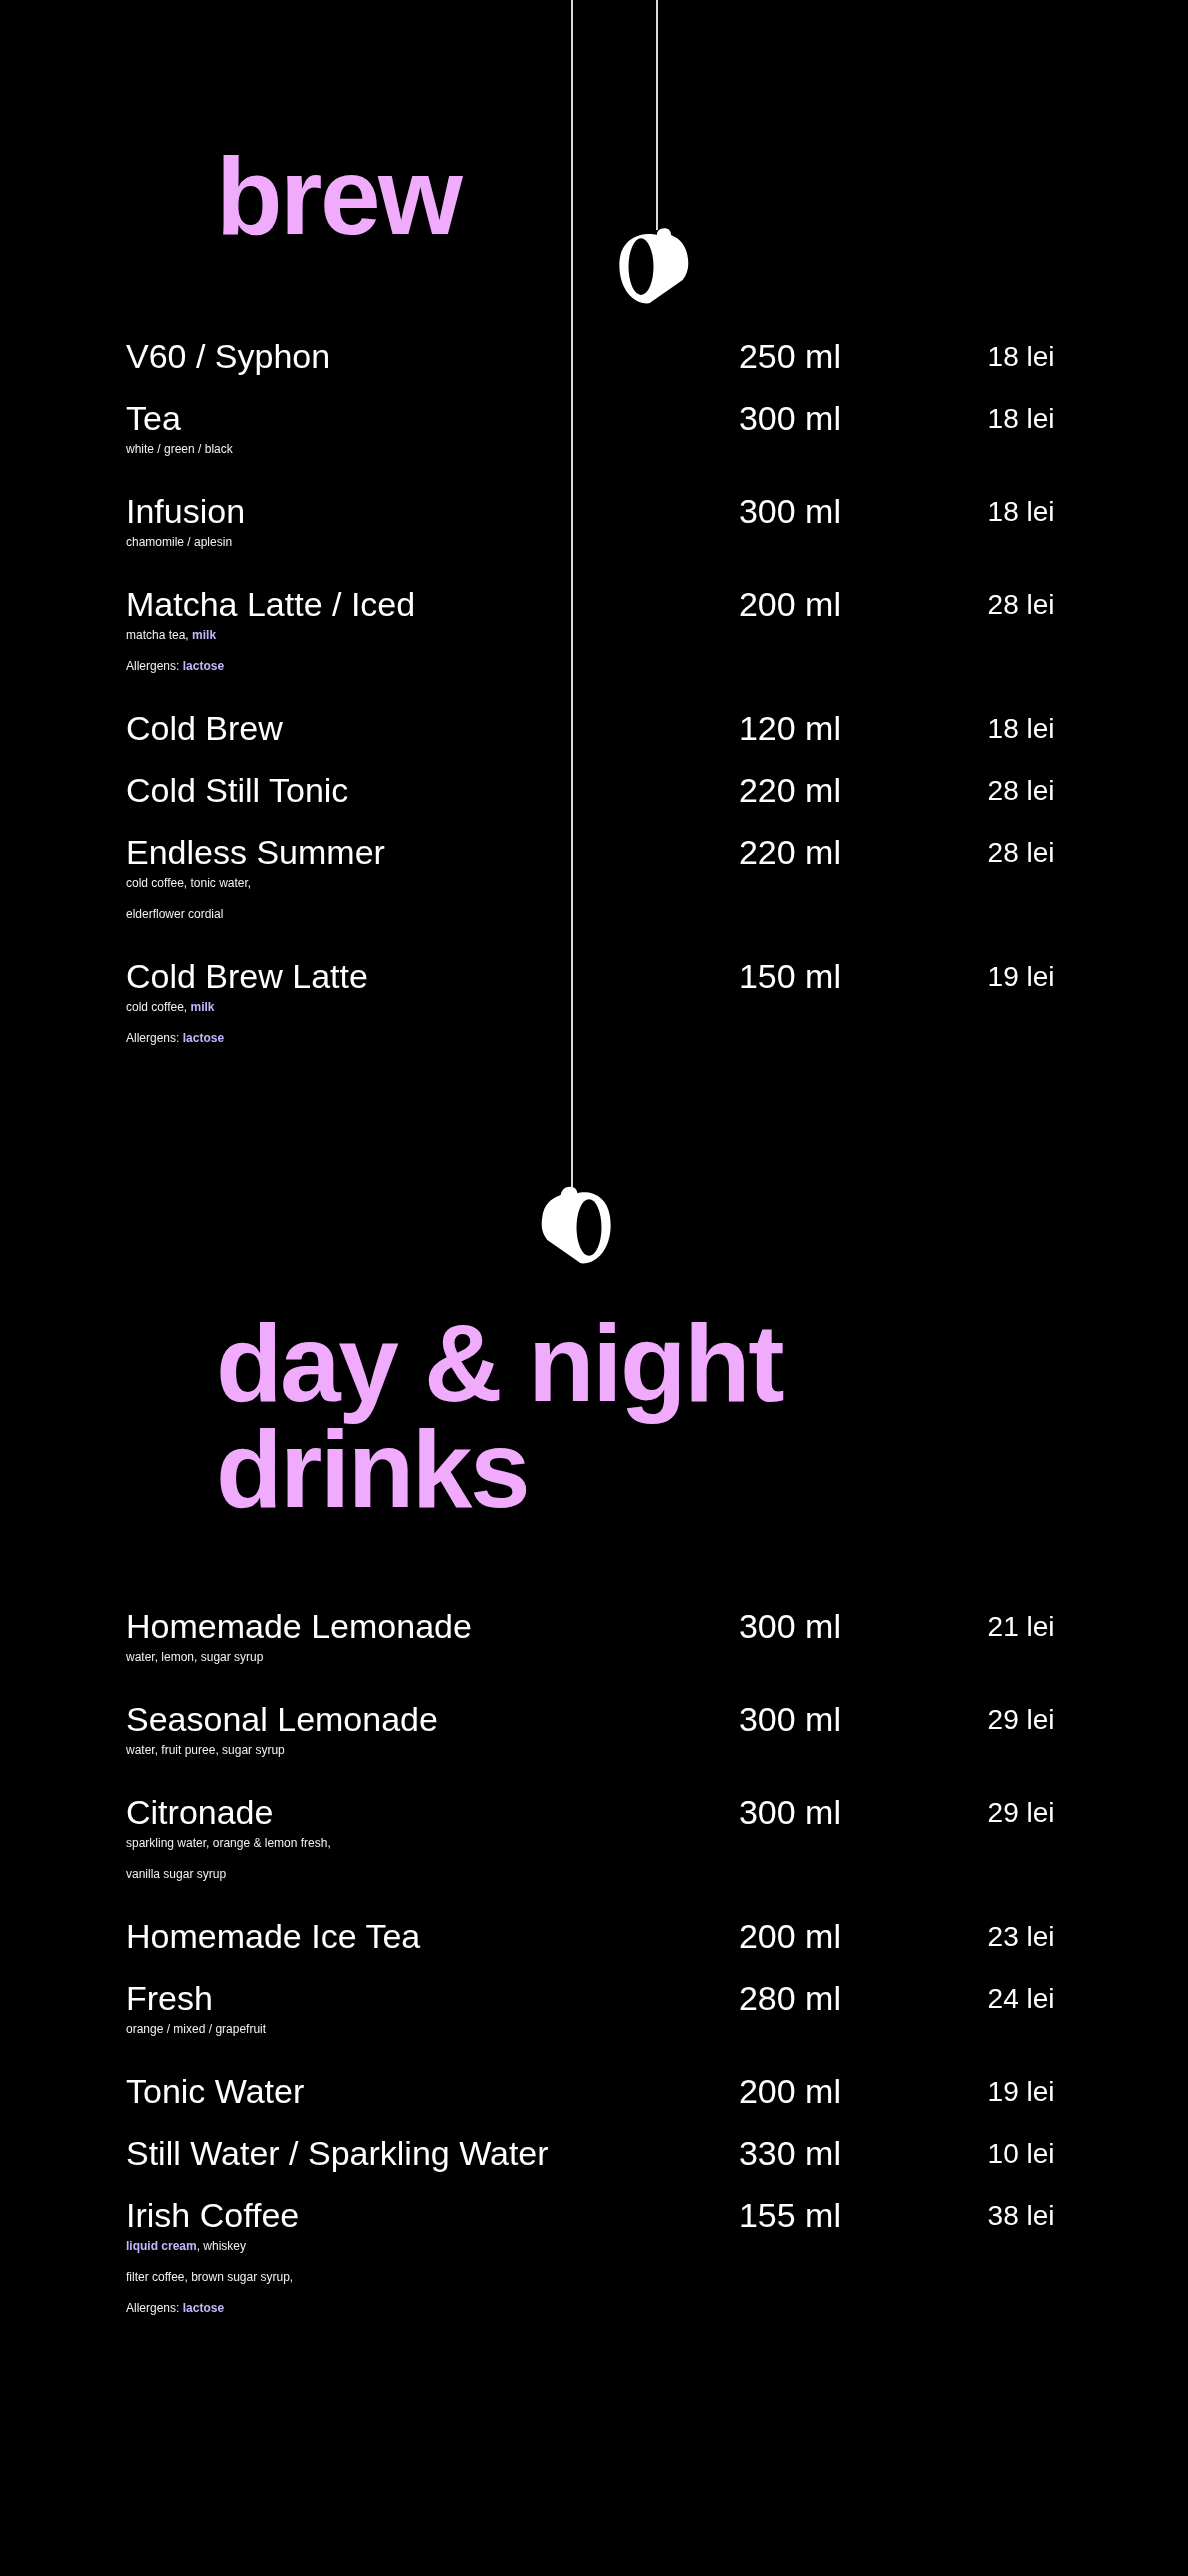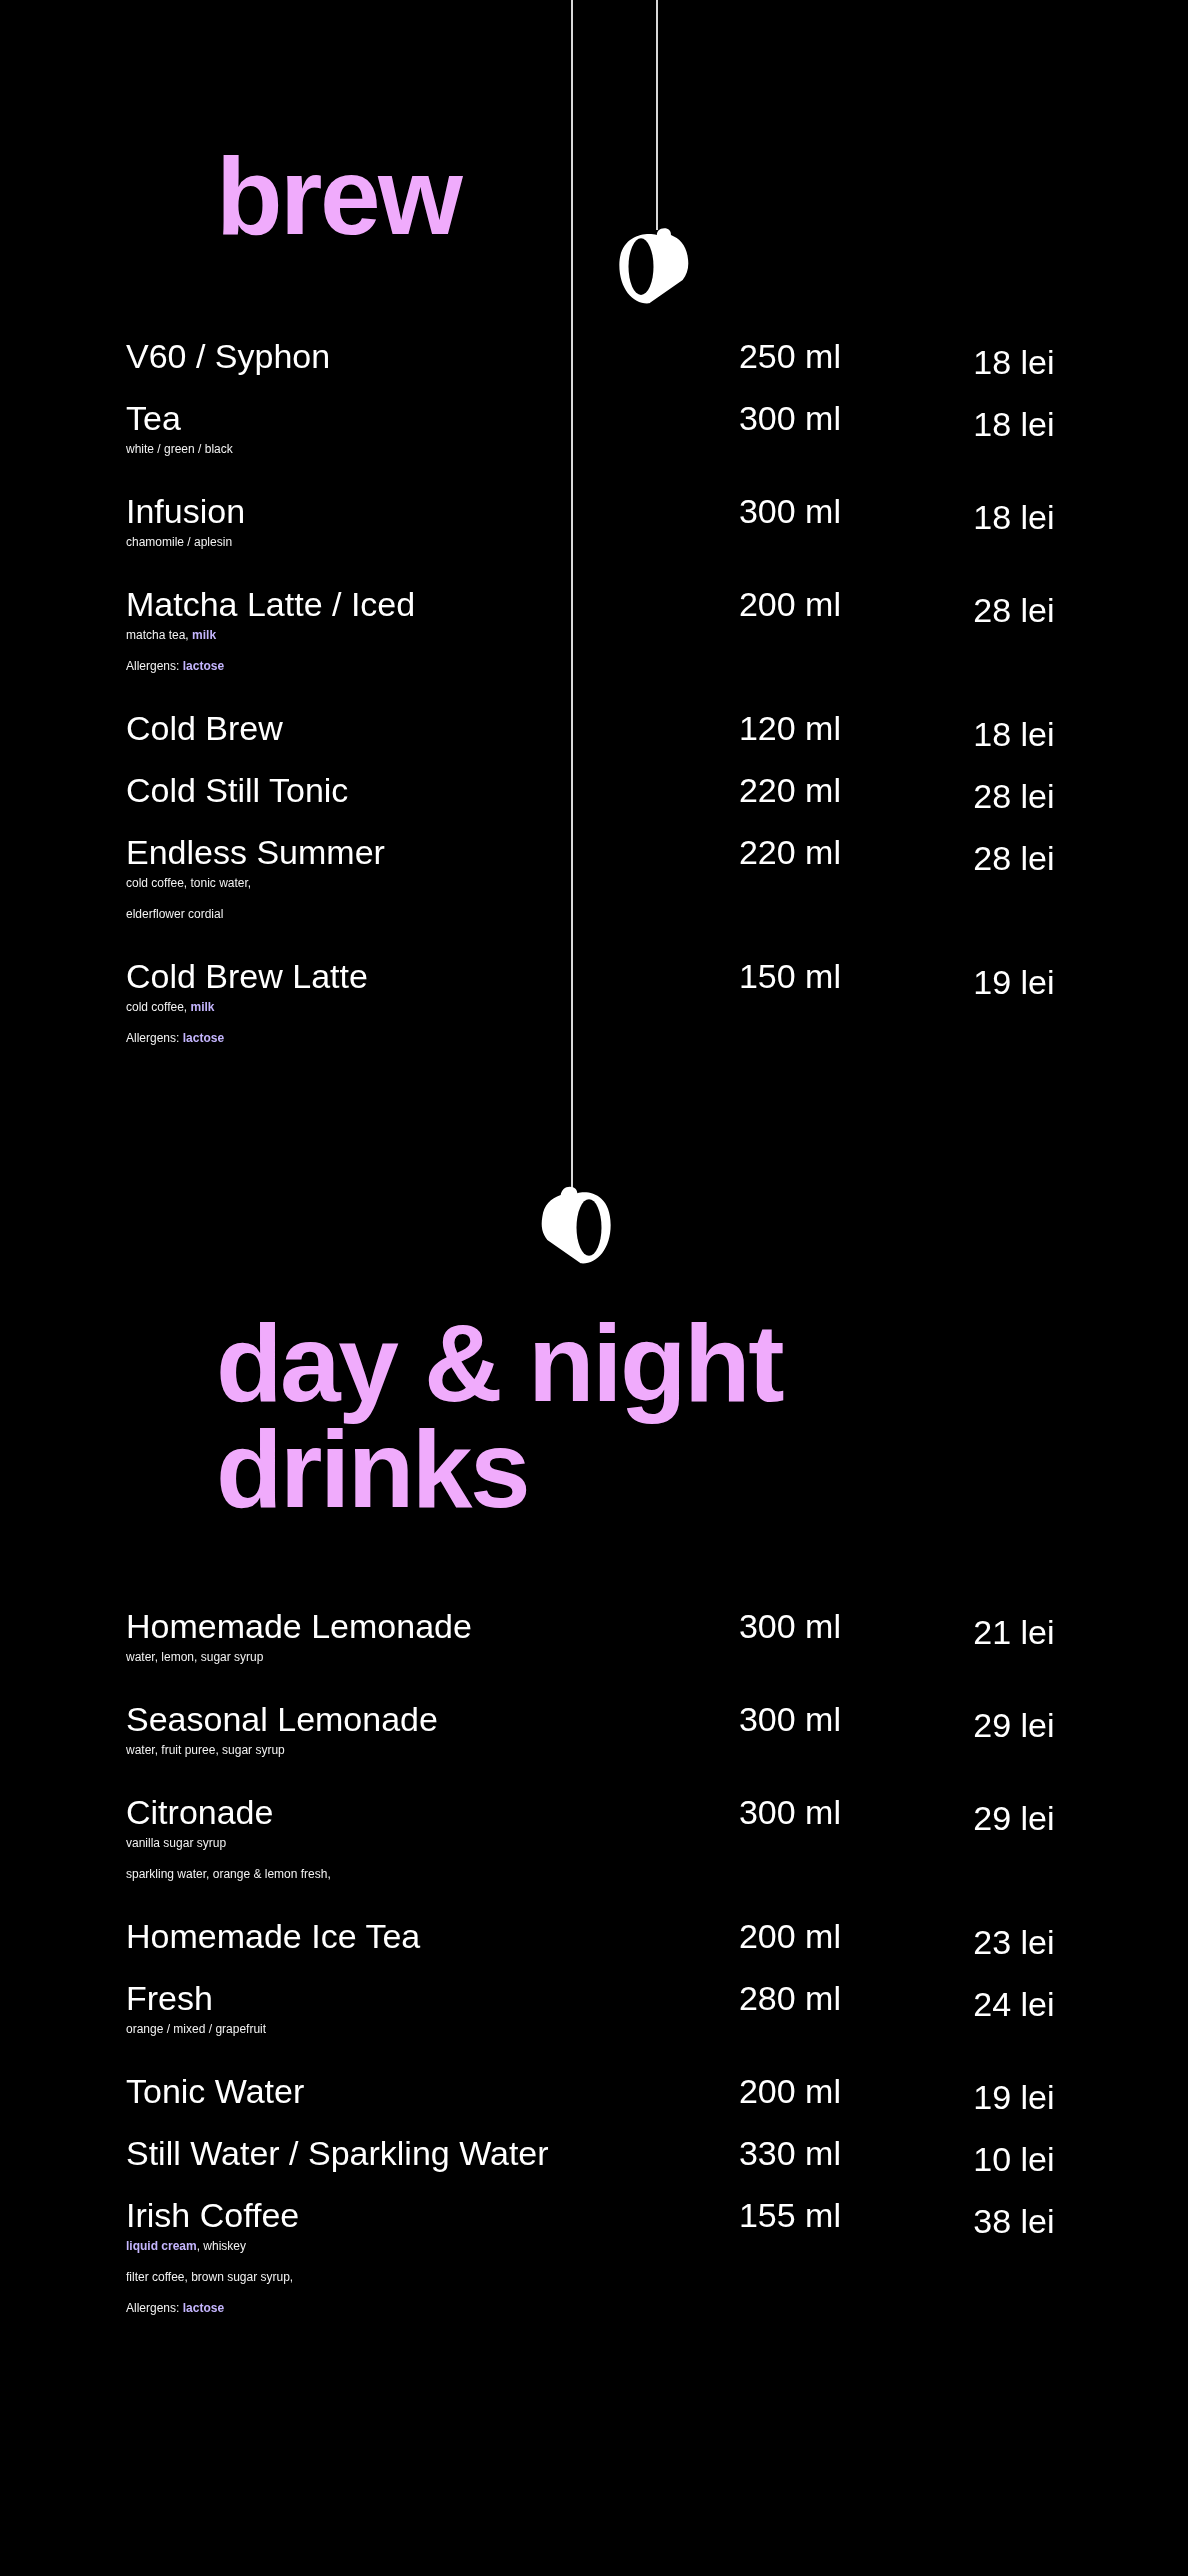--- a/index.html
+++ b/index.html
@@ -8,21 +8,21 @@
   .wire { position:absolute; top:0; width:1.7px; background:#d9d9d9; }
   .lamp { position:absolute; }
   .section-title { position:absolute; left:216px; margin:0; font-weight:700;
                    font-size:109px; line-height:106px; letter-spacing:-2.5px; color:#f0abfc;
                    font-family:"Liberation Sans", sans-serif; }
   .menu-list { position:absolute; left:126px; width:931px; }
   .item { position:relative; margin-bottom:31px; }
   .item-head { position:relative; height:31px; }
   .item-name { position:absolute; left:0; top:0; font-size:34px; line-height:31px; font-weight:300; white-space:nowrap;text-align:center; }
   .item-volume { position:absolute; right:216px; top:0; font-size:34px; line-height:31px; white-space:nowrap; text-align:right; }
-  .item-price { position:absolute; right:2.5px; top:0; font-size:34px; line-height:31px; white-space:nowrap; text-align:right;margin-top:6px; }
+  .item-price { position:absolute; right:2.5px; top:0; font-size:28px; line-height:31px; white-space:nowrap; text-align:right; }
   .item-sub { font-size:12px; line-height:31px; color:#f2f2f2; white-space:nowrap; }
   .item-sub:first-of-type { padding-top:4.2px; margin-bottom:-4.2px; }
   .item-sub b { font-weight:700; color:#c4b5fd; }
 </style>
 </head>
 <body>
 
 <div class="wire" style="left:571px; height:1188px;"></div>
 <div class="wire" style="left:656px; height:230px;"></div>
 
@@ -126,22 +126,22 @@
       <span class="item-price">29 lei</span>
     </div>
   <div class="item-sub"><span>water, fruit puree, sugar syrup</span></div>
     </div>
     <div class="item">
     <div class="item-head">
       <span class="item-name">Citronade</span>
       <span class="item-volume">300 ml</span>
       <span class="item-price">29 lei</span>
     </div>
-  <div class="item-sub"><span>vanilla sugar syrup</span></div>
-      <div class="item-sub"><span>sparkling water, orange &amp; lemon fresh,</span></div>
+  <div class="item-sub"><span>sparkling water, orange &amp; lemon fresh,</span></div>
+      <div class="item-sub"><span>vanilla sugar syrup</span></div>
     </div>
     <div class="item">
     <div class="item-head">
       <span class="item-name">Homemade Ice Tea</span>
       <span class="item-volume">200 ml</span>
       <span class="item-price">23 lei</span>
     </div>
   </div>
     <div class="item">
     <div class="item-head">

